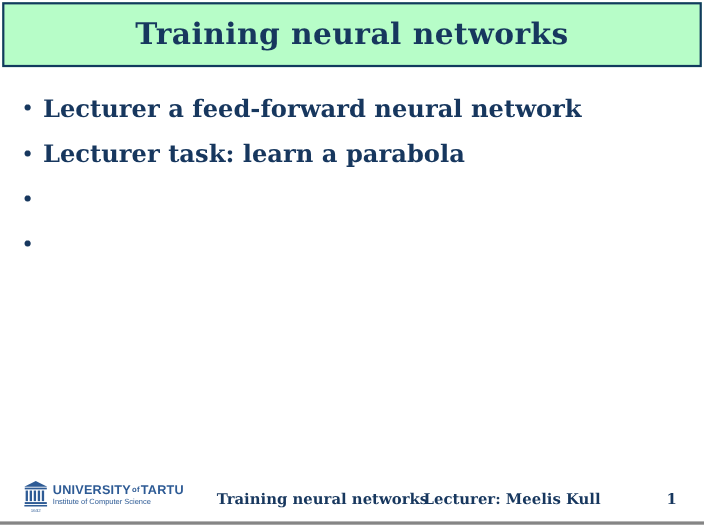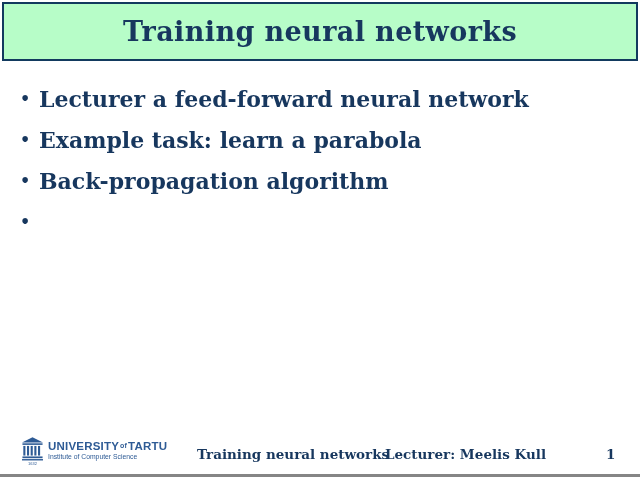--- a/index.html
+++ b/index.html
@@ -129,25 +129,24 @@
     <h1>Training neural networks</h1>
   </header>
 
   <ul class="bullets">
     <li>
       <span class="dot">•</span>
       <span>Lecturer a feed-forward neural network</span>
     </li>
     <li>
       <span class="dot">•</span>
-      <span>Example task: learn a parabola</span>
+      <span>Lecturer task: learn a parabola</span>
     </li>
     <li>
       <span class="dot">•</span>
-      <span>Back-propagation algorithm</span>
     </li>
     <li>
       <span class="dot">•</span>
     </li>
   </ul>
 
   <footer>
 
     <div class="logo">
       <div class="logo-building">

